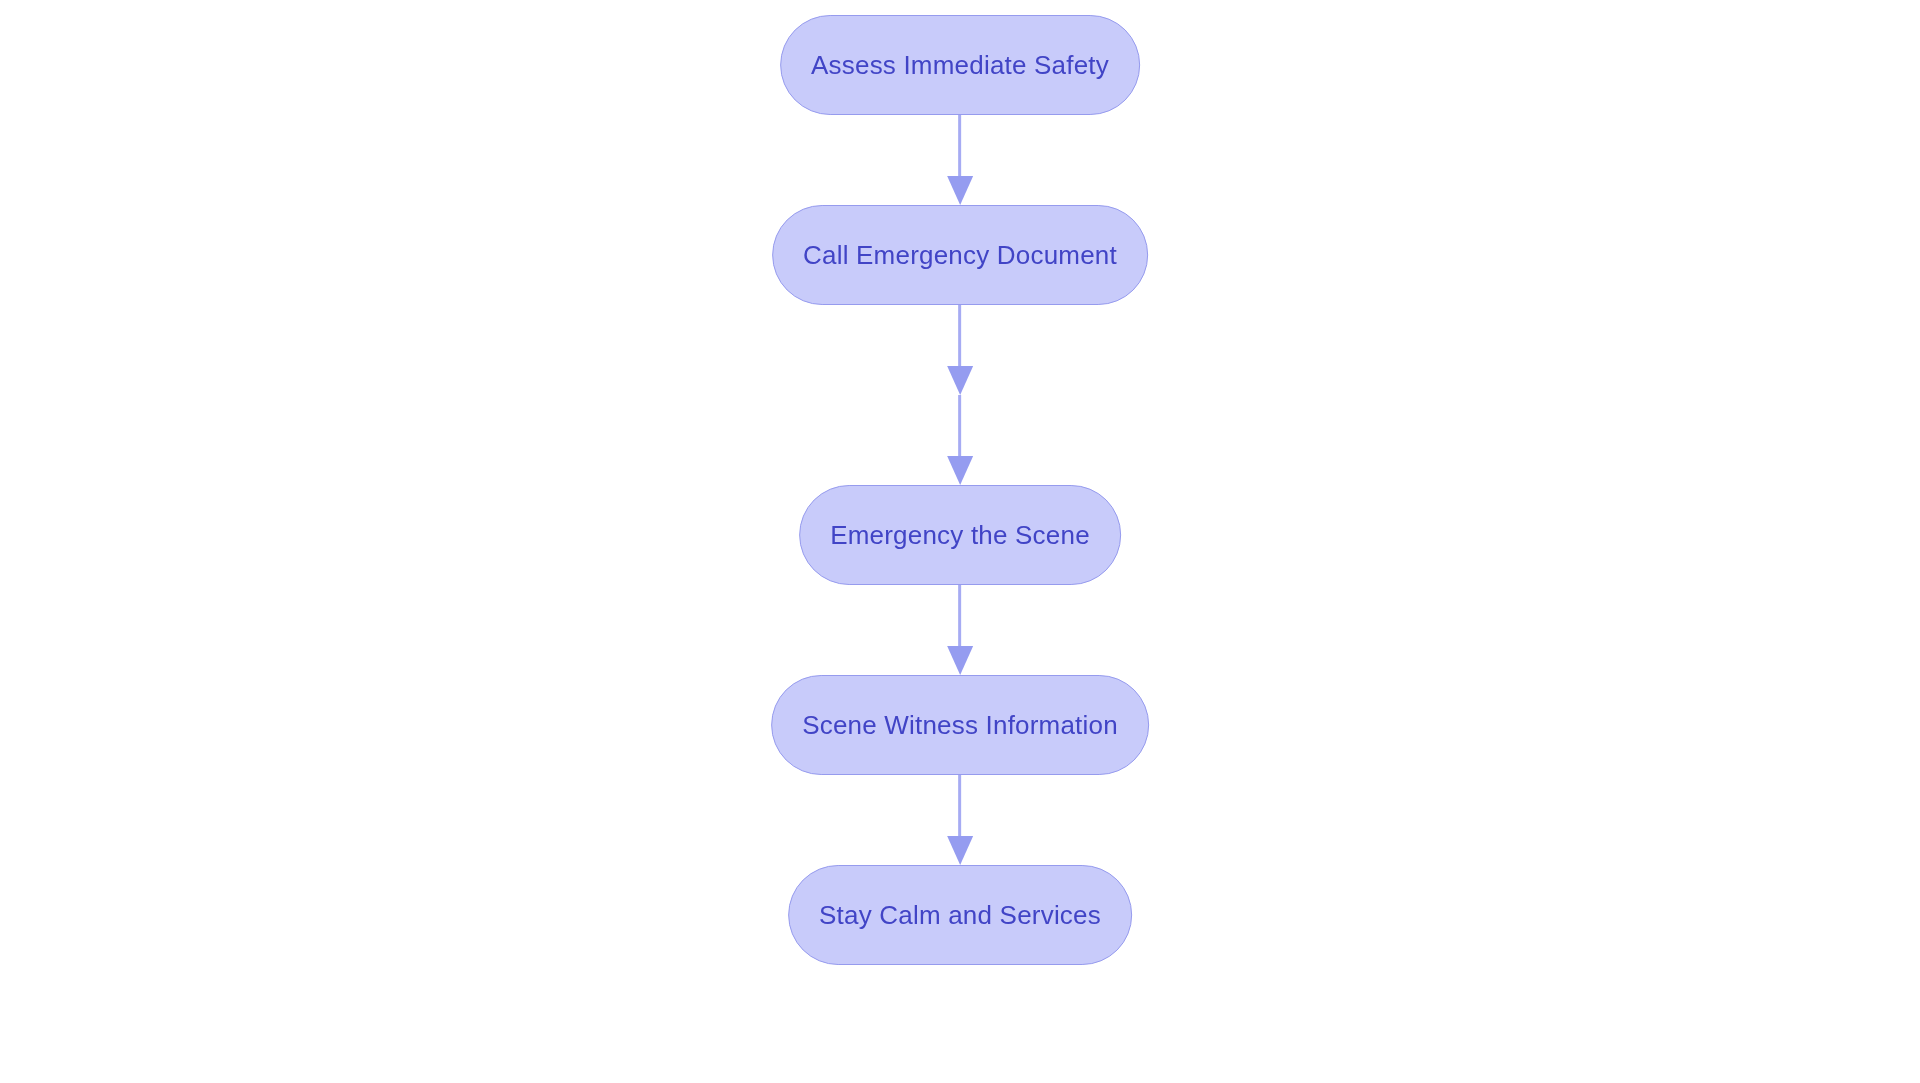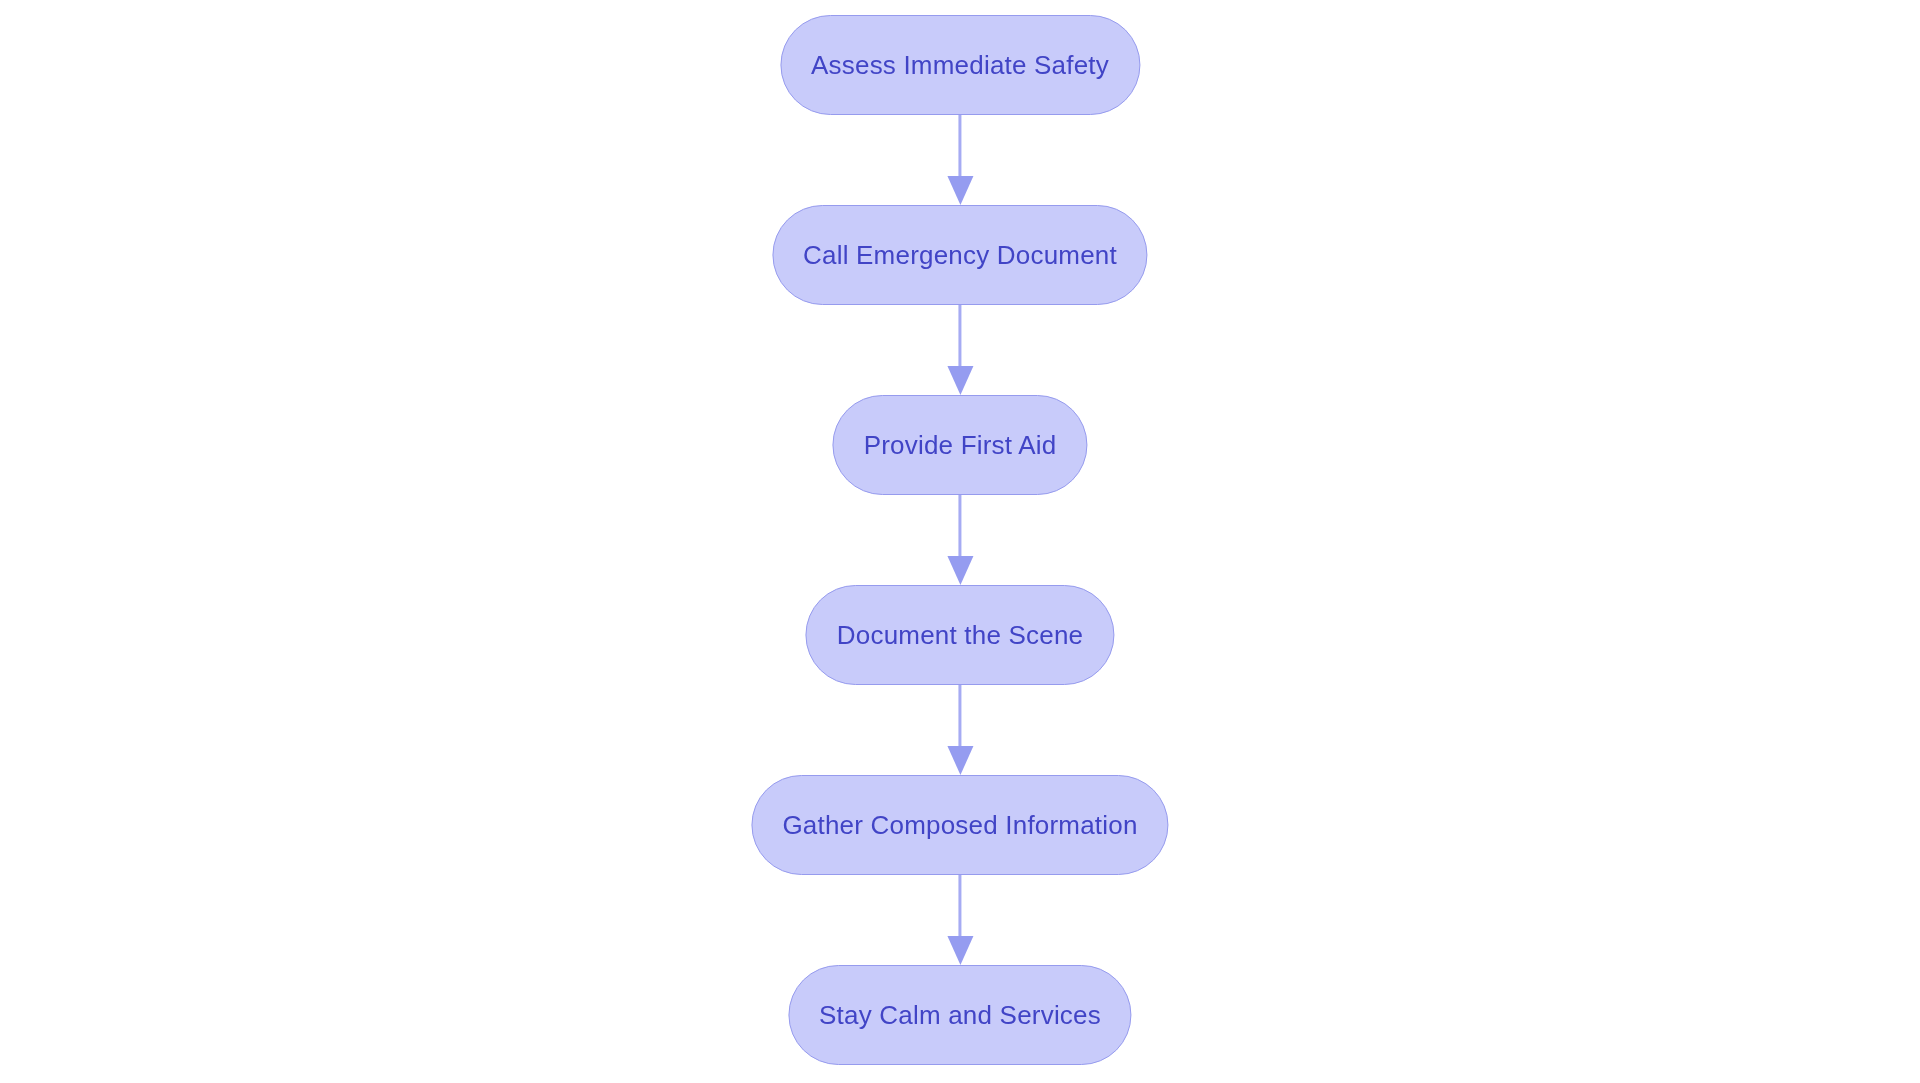--- a/index.html
+++ b/index.html
@@ -88,40 +88,37 @@
 
     <div class="node">
       <span class="label">Call Emergency Document</span>
     </div>
 
     <div class="connector">
       <div class="line"></div>
       <div class="head"></div>
     </div>
 
+
+    <div class="connector">
+      <div class="line"></div>
+      <div class="head"></div>
+    </div>
+
     <div class="node">
-      <span class="label">Provide First Aid</span>
+      <span class="label">Emergency the Scene</span>
     </div>
 
     <div class="connector">
       <div class="line"></div>
       <div class="head"></div>
     </div>
 
     <div class="node">
-      <span class="label">Document the Scene</span>
-    </div>
-
-    <div class="connector">
-      <div class="line"></div>
-      <div class="head"></div>
-    </div>
-
-    <div class="node">
-      <span class="label">Gather Composed Information</span>
+      <span class="label">Scene Witness Information</span>
     </div>
 
     <div class="connector">
       <div class="line"></div>
       <div class="head"></div>
     </div>
 
     <div class="node">
       <span class="label">Stay Calm and Services</span>
     </div>

